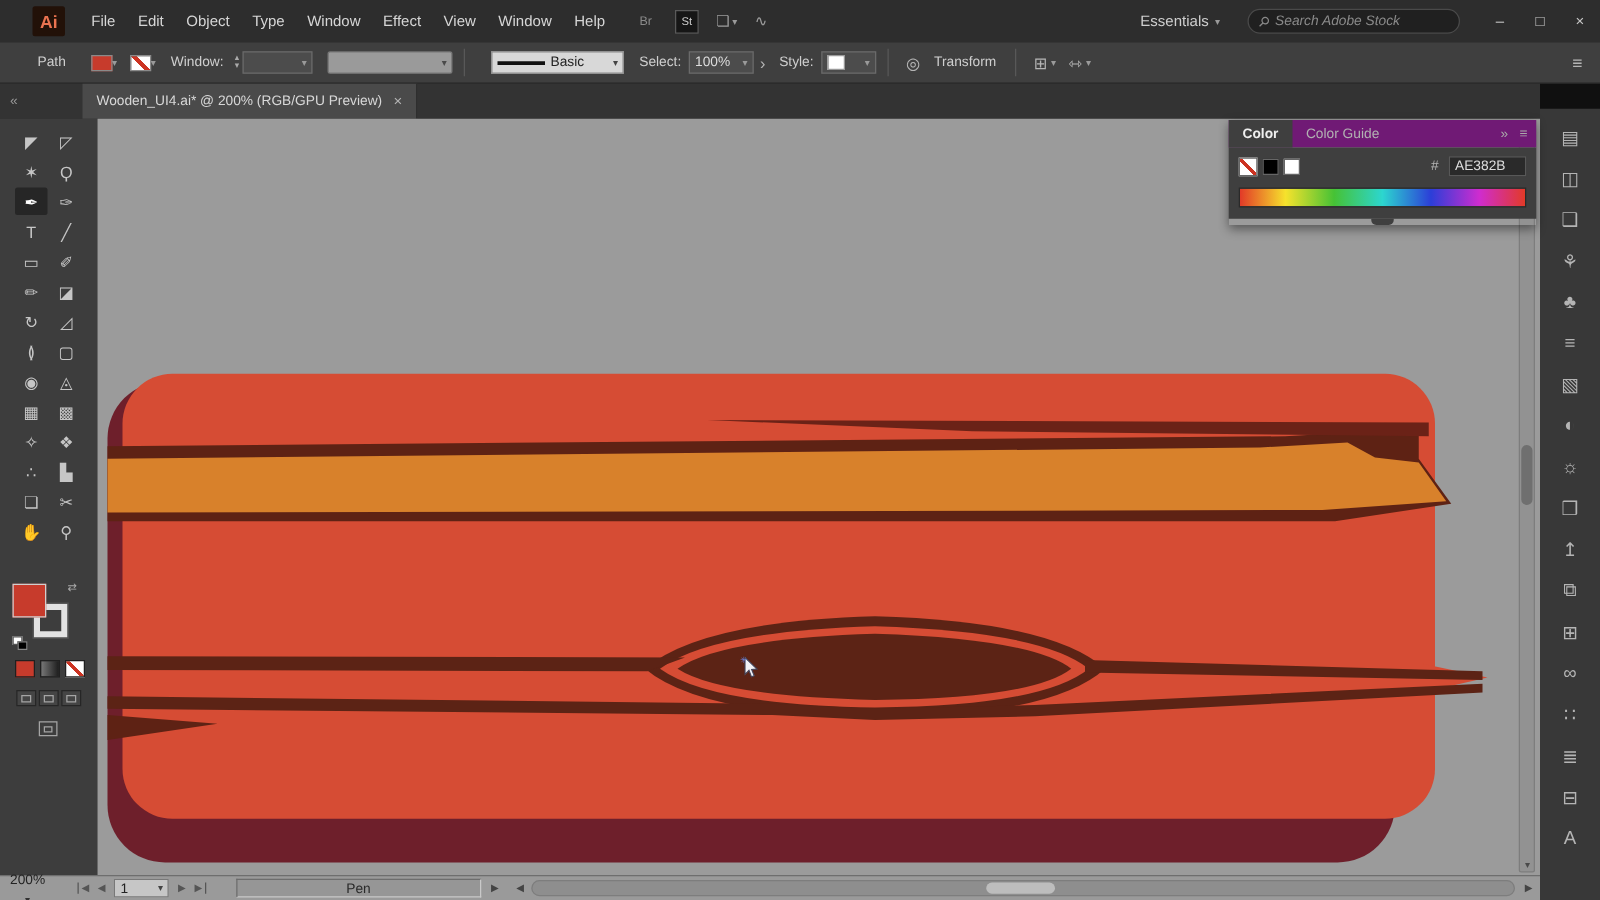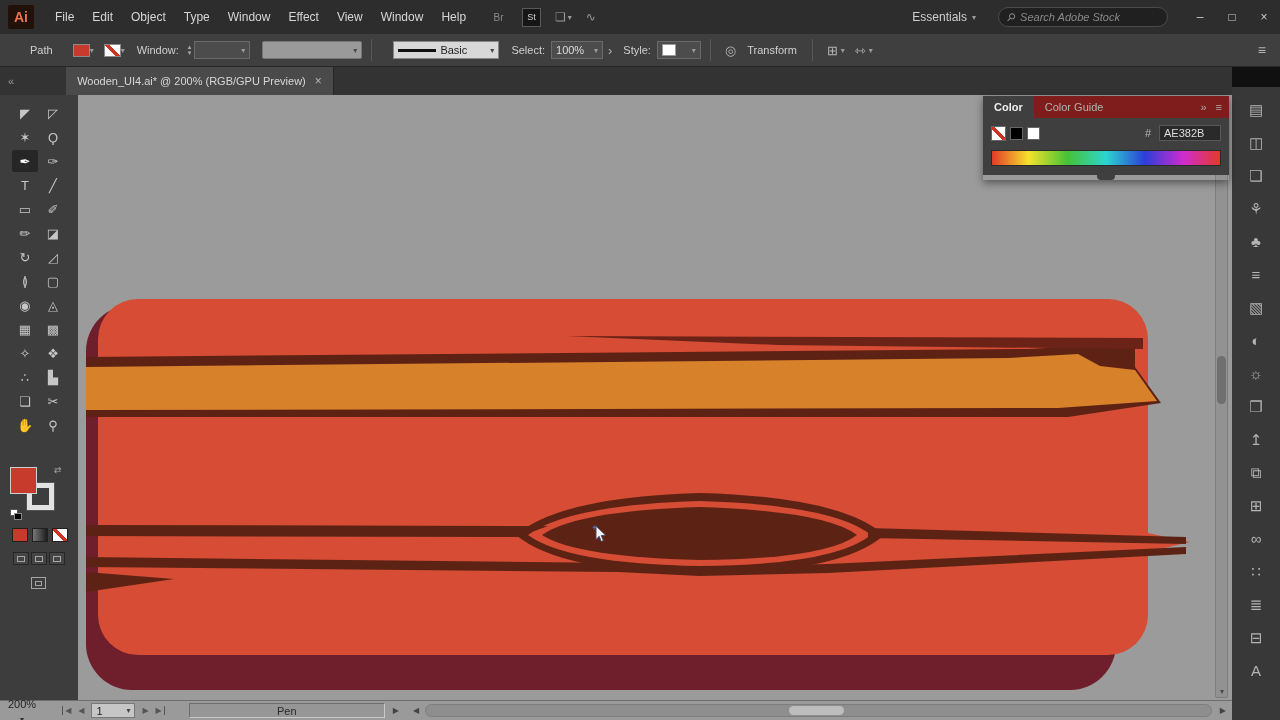--- a/index.html
+++ b/index.html
@@ -1,21 +1,21 @@
 <!DOCTYPE html>
 <html><head>
 <meta charset="utf-8">
 <style>
   *{margin:0;padding:0;box-sizing:border-box;}
   html,body{width:1280px;height:720px;overflow:hidden;}
   body{font-family:"Liberation Sans",sans-serif;background:#2d2d2d;position:relative;}
   .app{position:absolute;inset:0;}
 
   
-  .menubar{position:absolute;top:0;left:0;width:1280px;height:34px;background:#2d2d2d;display:flex;align-items:center;color:#d6d6d6;font-size:12px;}
+  .menubar{position:absolute;top:0;left:0;width:1280px;height:34px;background:#2d2d2d;display:flex;align-items:center;color:#d6d6d6;font-size:12px;padding-left:18px;}
   .ai-badge{width:26px;height:24px;margin:0 12px 0 8px;background:#221108;color:#ea7350;font-weight:bold;font-size:14px;display:flex;align-items:center;justify-content:center;border-radius:2px;}
   .menu{padding:0 9px;line-height:34px;cursor:default;}
   .mb-ico{margin-left:14px;color:#9a9a9a;font-size:12px;display:flex;align-items:center;gap:2px;}
   .st-box{width:19px;height:19px;background:#161616;border:1px solid #5a5a5a;color:#cfcfcf;font-size:9px;display:flex;align-items:center;justify-content:center;}
   .br-box{width:19px;height:19px;color:#8a8a8a;font-size:10px;display:flex;align-items:center;justify-content:center;}
   .spacer{flex:1;}
   .workspace{display:flex;align-items:center;gap:5px;margin-right:22px;color:#cfcfcf;}
   .caret{font-size:8px;color:#9a9a9a;}
   .search{width:170px;height:20px;background:#202020;border:1px solid #4a4a4a;border-radius:10px;display:flex;align-items:center;padding:0 8px;gap:5px;margin-right:16px;}
   .search .mag{color:#8a8a8a;font-size:11px;transform:rotate(45deg);}
@@ -77,21 +77,21 @@
   .canvas{flex:1;position:relative;overflow:hidden;}
   .artwork{position:absolute;left:0;top:0;}
   .cursor{position:absolute;left:516px;top:430px;z-index:4;}
   .cursor .star{position:absolute;left:-2px;top:-1px;color:#6b7fd6;font-size:7px;}
   .vscroll{position:absolute;right:4px;top:2px;bottom:2px;width:13px;background:#929292;border:1px solid #7d7d7d;border-radius:2px;z-index:3;}
   .vthumb{position:absolute;left:1px;top:258px;width:9px;height:48px;background:#6f6f6f;border-radius:5px;}
   .varrow{position:absolute;left:1px;bottom:1px;width:10px;text-align:center;color:#4a4a4a;font-size:8px;}
 
   
   .colorpanel{position:absolute;left:983px;top:1px;width:246px;z-index:6;box-shadow:0 3px 8px rgba(0,0,0,.45);}
-  .cp-header{height:22px;background:#7f1d1d;display:flex;align-items:center;font-size:11px;}
+  .cp-header{height:22px;background:#701a75;display:flex;align-items:center;font-size:11px;}
   .cp-tab{padding:0 11px;height:22px;display:flex;align-items:center;}
   .cp-tab.active{background:#3f3f3f;color:#efefef;font-weight:bold;}
   .cp-tab.idle{color:#b2b2b2;}
   .cp-hicons{margin-left:auto;display:flex;gap:9px;margin-right:7px;color:#aaa;font-size:11px;}
   .cp-body{background:#3f3f3f;padding:7px 8px 9px;}
   .cp-row1{display:flex;align-items:center;gap:4px;}
   .cp-none{width:15px;height:15px;background:linear-gradient(45deg,#fff 42%,#cc3322 42%,#cc3322 58%,#fff 58%),#fff;border:1px solid #666;}
   .cp-black{width:13px;height:13px;background:#000;border:1px solid #666;}
   .cp-white{width:13px;height:13px;background:#fff;border:1px solid #666;}
   .cp-hex-label{margin-left:auto;color:#b5b5b5;font-size:11px;margin-right:4px;}

